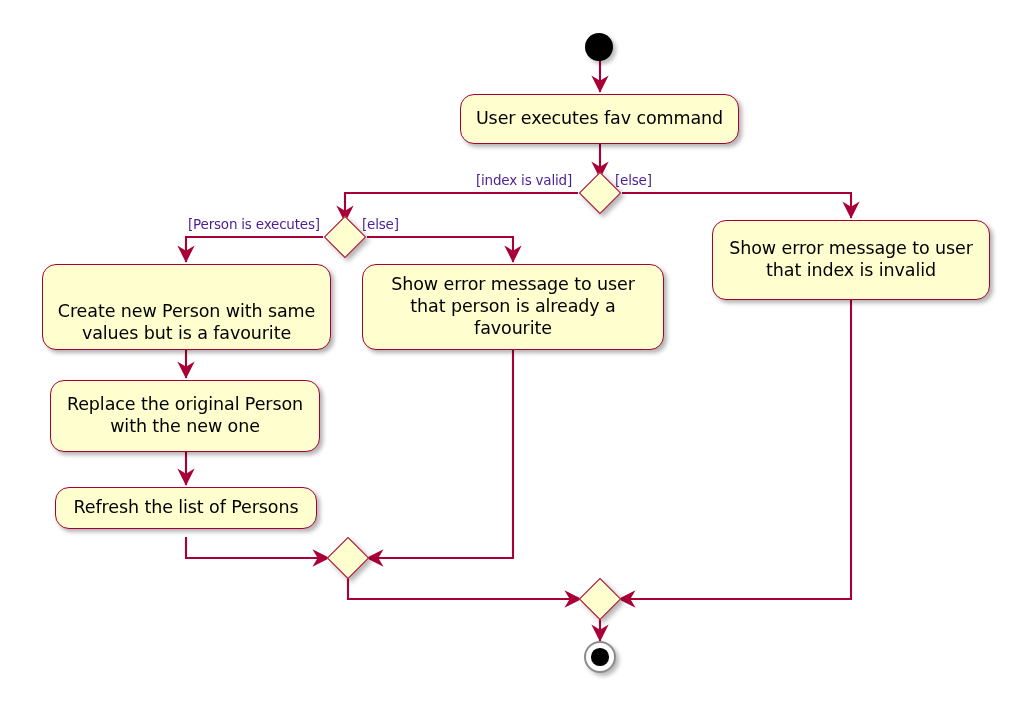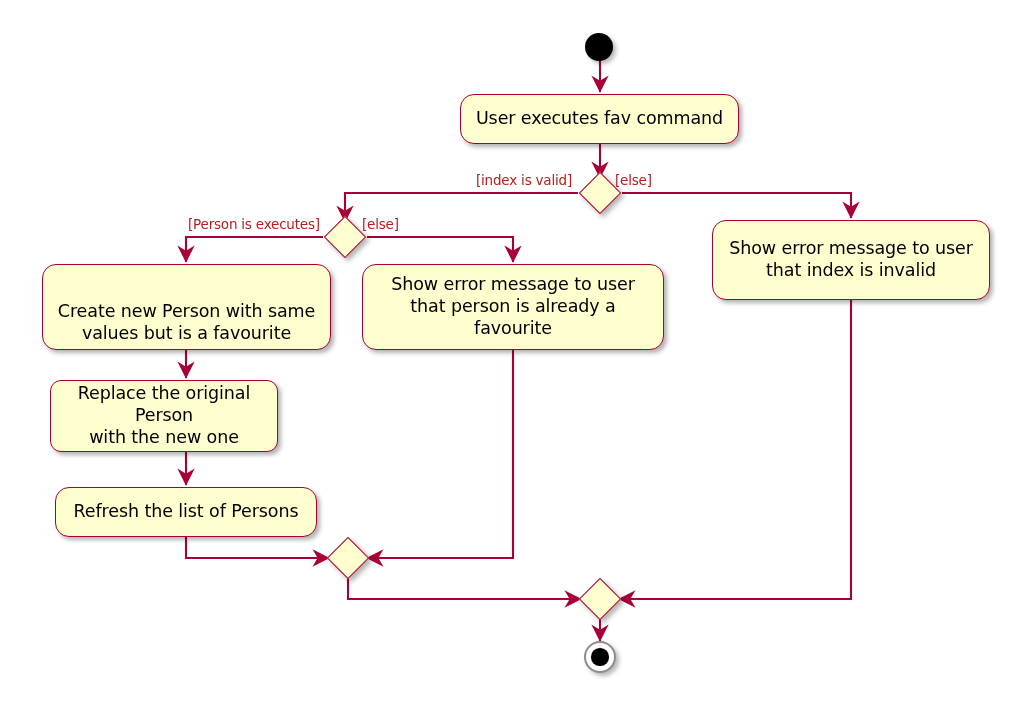--- a/index.html
+++ b/index.html
@@ -77,21 +77,21 @@
   }
   .end-core {
     width: 62%;
     height: 62%;
     border-radius: 50%;
     background: #000000;
   }
   .guard {
     position: absolute;
     font-size: 13.5px;
-    color: #b91c1c;
+    color: #4c1d95;
     white-space: nowrap;
     letter-spacing: -0.2px;
   }
 </style>
 </head>
 <body>
 
 <div id="canvas">
 
   <svg id="edges" width="1025" height="708" viewBox="0 0 1025 708" xmlns="http://www.w3.org/2000/svg">
@@ -147,26 +147,26 @@
     <div class="diamond"></div>
   </div>
   <div class="guard" style="left:188px; top:216px;">[Person is executes]</div>
   <div class="guard" style="left:362px; top:216px;">[else]</div>
 
   <div class="node activity" style="left:42px; top:264px; width:289px; height:86px;align-items:flex-end;">
     <span class="activity-label">Create new Person with same
 values but is a favourite</span>
   </div>
 
-  <div class="node activity" style="left:50px; top:380px; width:228px; height:72px;border-radius:11px;">
+  <div class="node activity" style="left:50px; top:380px; width:270px; height:72px;">
     <span class="activity-label">Replace the original Person
 with the new one</span>
   </div>
 
-  <div class="node activity" style="left:55px; top:487px; width:262px; height:50px;">
+  <div class="node activity" style="left:55px; top:487px; width:262px; height:42px;">
     <span class="activity-label">Refresh the list of Persons</span>
   </div>
 
   <div class="node activity" style="left:362px; top:264px; width:302px; height:86px;">
     <span class="activity-label">Show error message to user
 that person is already a favourite</span>
   </div>
 
   <div class="node activity" style="left:712px; top:220px; width:278px; height:80px;">
     <span class="activity-label">Show error message to user

